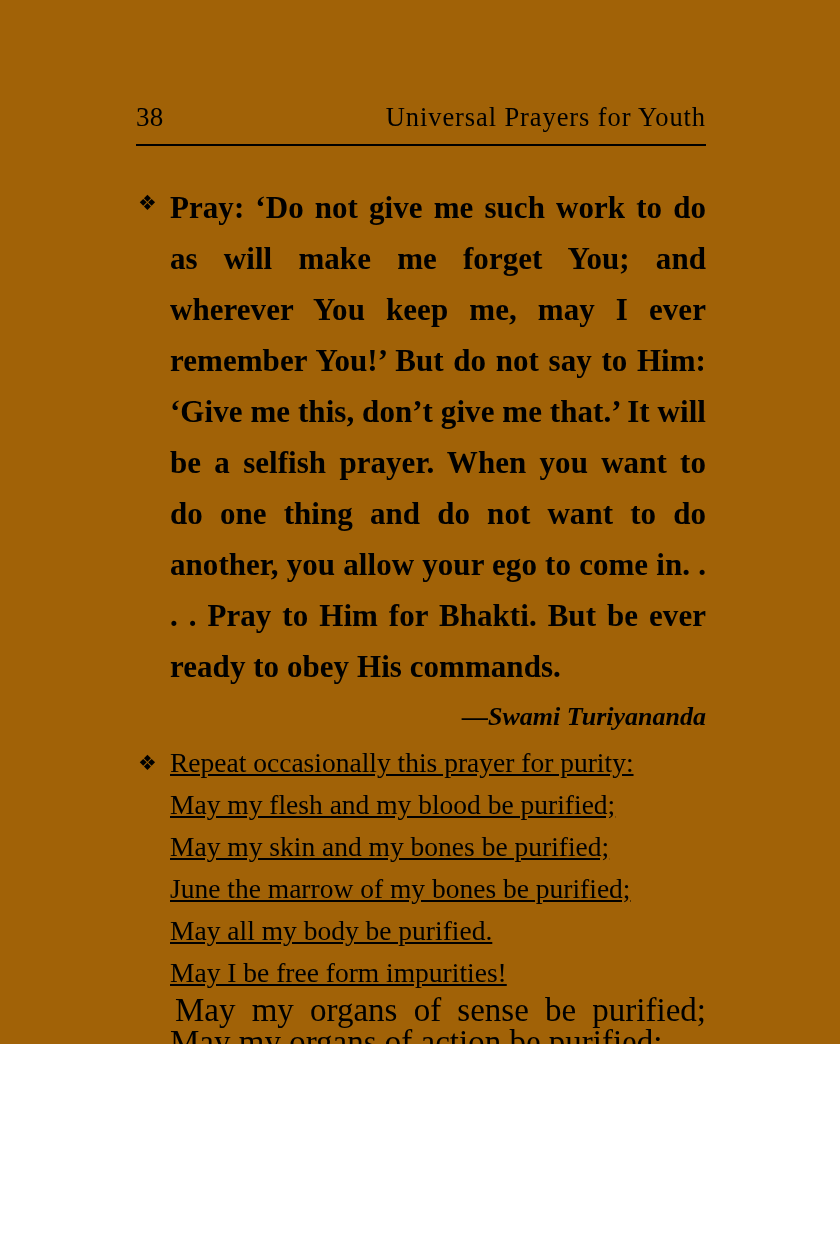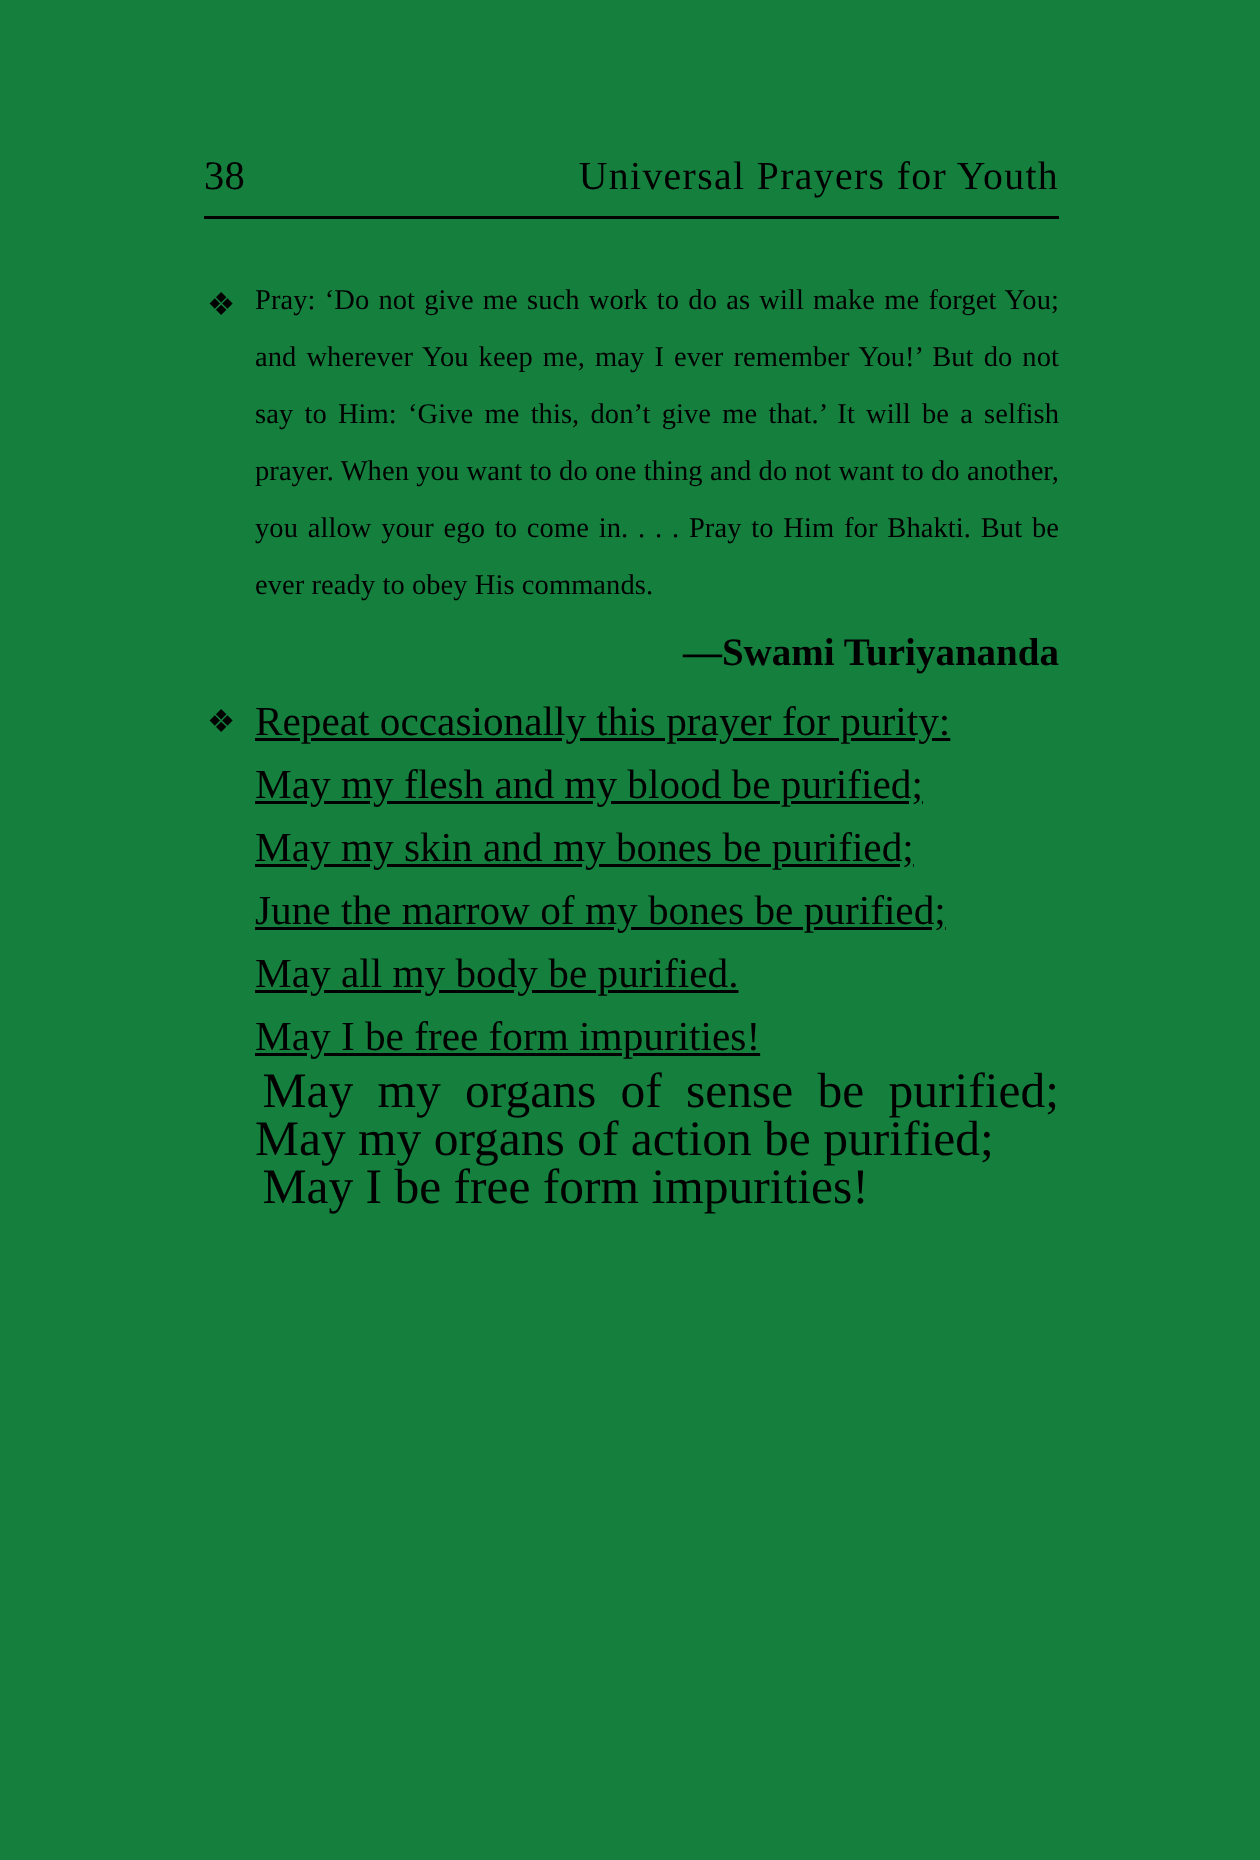--- a/index.html
+++ b/index.html
@@ -11,23 +11,23 @@
     width: 840px;
     height: 1240px;
     font-family: "Liberation Serif", "DejaVu Serif", serif;
     color: #000000;
     -webkit-font-smoothing: antialiased;
   }
 
   .page {
     position: relative;
     width: 840px;
-    height: 1240px;
+    height: 1044px;
     box-sizing: border-box;
-    background: #15803d;
+    background: #a16207;
     overflow: hidden;
   }
 
   
   .running-head {
     position: absolute;
     left: 136px;
     top: 100px;
     width: 570px;
     height: 36px;
@@ -77,34 +77,36 @@
     position: absolute;
     left: 2px;
     top: 3px;
     font-size: 21px;
     line-height: 36px;
     font-family: "DejaVu Sans", sans-serif;
   }
 
   p.para {
     margin: 0;
-    font-size: 19px;
-    line-height: 38px;
+    font-size: 31px;
+    line-height: 51px;
     text-align: justify;
     text-justify: inter-word;
     hyphens: none;
     letter-spacing: 0.05px;
+    font-weight: bold;
   }
 
   .attribution {
     margin: 6px 0 0 0;
     text-align: right;
     font-size: 26px;
     line-height: 38px;
     font-weight: bold;
+    font-style: italic;
   }
 
   .prayer-block {
     position: relative;
     padding-left: 34px;
     margin-top: 6px;
   }
   p.prayer-line {
     margin: 0;
     font-size: 27.5px;

